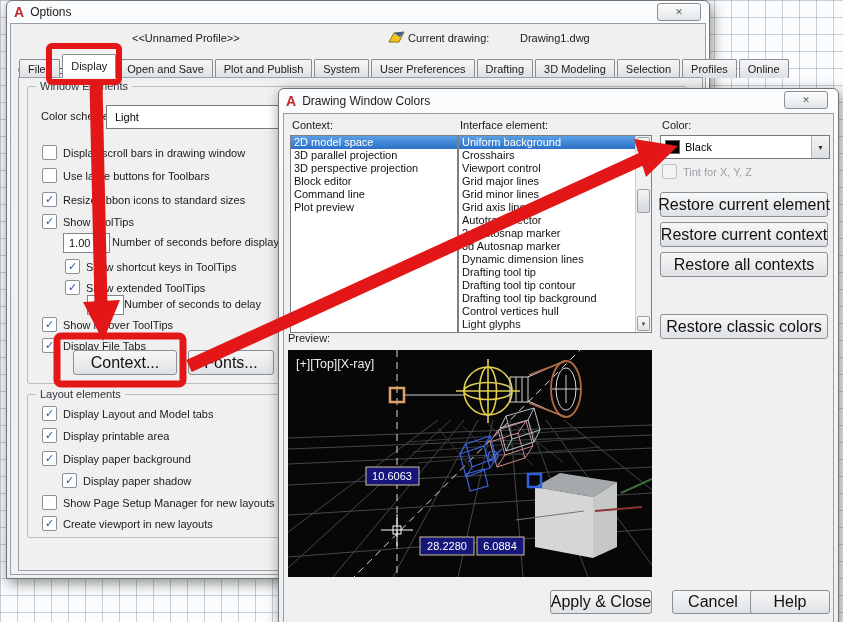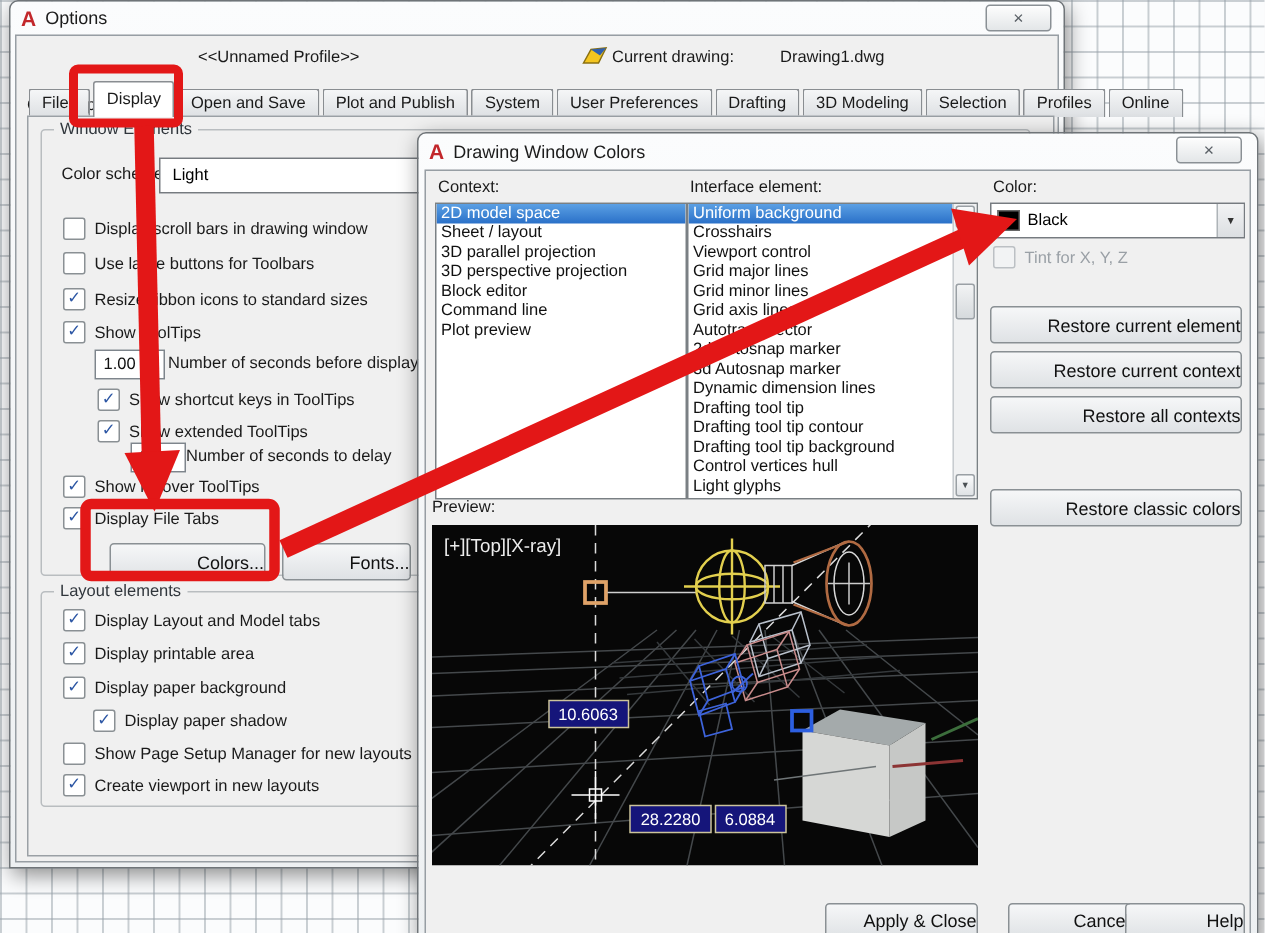--- a/index.html
+++ b/index.html
@@ -28,22 +28,22 @@
   .cbrow{position:absolute;display:flex;align-items:center;height:15px;}
   .cb{width:13px;height:13px;background:#fff;border:1px solid #8a9094;border-radius:2px;
     display:inline-flex;align-items:center;justify-content:center;flex:0 0 auto;}
   .cb.on::after{content:"✓";font-size:11px;font-weight:bold;color:#2c56a4;line-height:11px;margin-top:-1px;}
   .cb.dis{background:#f2f3f4;border-color:#bcc0c4;}
   .cbl{font-size:11px;color:#1a1a1a;margin-left:6px;white-space:nowrap;}
   .cbl.dis{color:#9aa0a6;}
   .numbox{position:absolute;background:#fff;border:1px solid #7e858c;font-size:11px;color:#111;
     display:flex;align-items:center;padding-left:5px;}
   .btn{position:absolute;border:1px solid #8a9094;border-radius:3px;
-    background:linear-gradient(#f6f7f8,#dfe2e5);font-size:12px;color:#111;
-    display:flex;align-items:center;justify-content:flex-end;white-space:nowrap;margin-top:12px;}
+    background:linear-gradient(#f6f7f8,#dfe2e5);font-size:16px;color:#111;
+    display:flex;align-items:center;justify-content:center;white-space:nowrap;}
   .tabs{position:absolute;display:flex;align-items:flex-end;height:23px;}
   .tab{height:18px;line-height:18px;padding:0 8px;font-size:11px;color:#1a1a1a;background:linear-gradient(#f5f6f7,#dde0e3);
     border:1px solid #898d91;border-bottom:none;border-radius:2px 2px 0 0;margin-right:2px;white-space:nowrap;}
   .tab.active{height:23px;line-height:22px;background:#fff;position:relative;z-index:4;}
   .combo{position:absolute;background:#fff;border:1px solid #767b80;display:flex;align-items:center;font-size:11px;}
   .combo .swatch{width:13px;height:12px;margin:0 5px 0 4px;border:1px solid #666;}
   .combo .arrowbox{position:absolute;right:0;top:0;bottom:0;width:17px;border-left:1px solid #aeb4b8;
     background:linear-gradient(#f2f3f4,#dcdfe2);display:flex;align-items:center;justify-content:center;font-size:7px;color:#333;}
   .listbox{position:absolute;background:#fff;border:1px solid #7a8084;overflow:hidden;}
   .li{height:13px;line-height:13px;font-size:11px;padding-left:3px;color:#111;white-space:nowrap;}
@@ -138,21 +138,21 @@
       <span class="lbl" style="left:113px;top:274px;">Number of seconds to delay</span>
       <div class="cbrow" style="left:31px;top:293px;">
         <span class="cb on"></span>
         <span class="cbl">Show rollover ToolTips</span>
       </div>
       <div class="cbrow" style="left:31px;top:314px;">
         <span class="cb on"></span>
         <span class="cbl">Display File Tabs</span>
       </div>
       <div class="btn" style="left:62px;top:326px;width:102px;height:23px;">
-        <span>Colors...</span>
+        <span>Context...</span>
       </div>
       <div class="btn" style="left:177px;top:326px;width:84px;height:23px;">
         <span>Fonts...</span>
       </div>
 
       <div class="group" style="left:16px;top:370px;width:658px;height:142px;">
         <span class="group-title">Layout elements</span>
       </div>
       <div class="cbrow" style="left:31px;top:382px;">
         <span class="cb on"></span>
@@ -188,21 +188,20 @@
     </div>
     <div class="close-btn" style="right:10px;top:2px;">
       <span>✕</span>
     </div>
 
     <div class="client" style="left:4px;top:24px;width:549px;height:514px;">
 
       <span class="lbl" style="left:8px;top:5px;">Context:</span>
       <div class="listbox" style="left:6px;top:21px;width:166px;height:196px;">
         <div class="li sel">2D model space</div>
-        <div class="li">Sheet / layout</div>
         <div class="li">3D parallel projection</div>
         <div class="li">3D perspective projection</div>
         <div class="li">Block editor</div>
         <div class="li">Command line</div>
         <div class="li">Plot preview</div>
       </div>
 
       <span class="lbl" style="left:176px;top:5px;">Interface element:</span>
       <div class="listbox" style="left:174px;top:21px;width:192px;height:196px;">
         <div style="margin-right:15px;">

